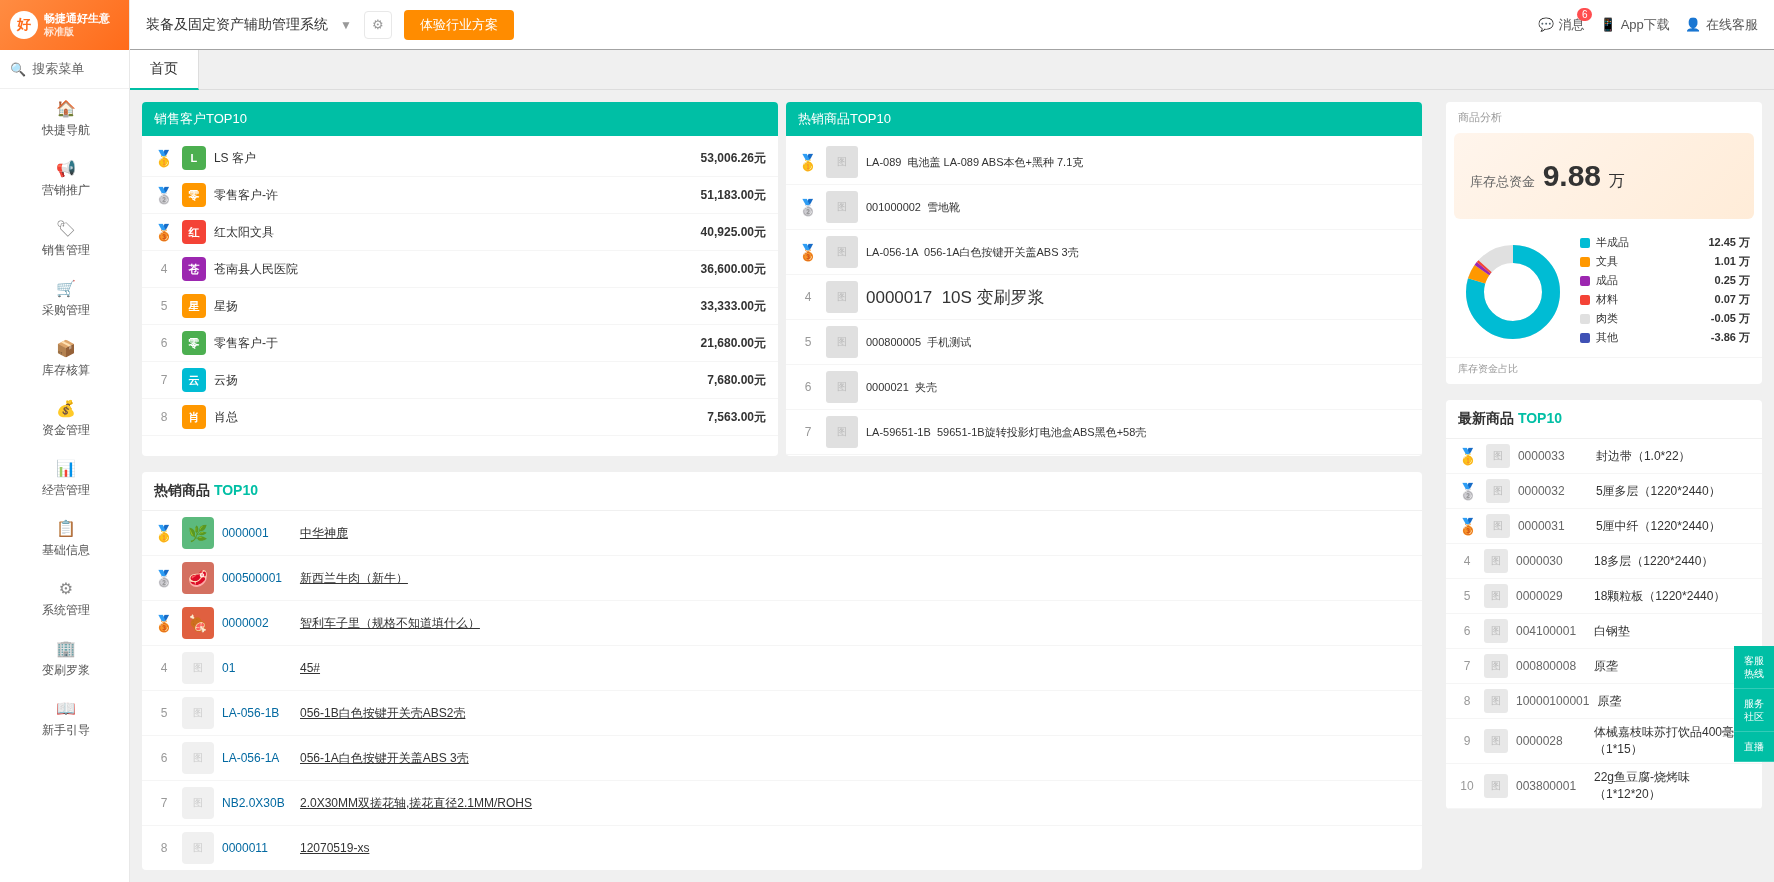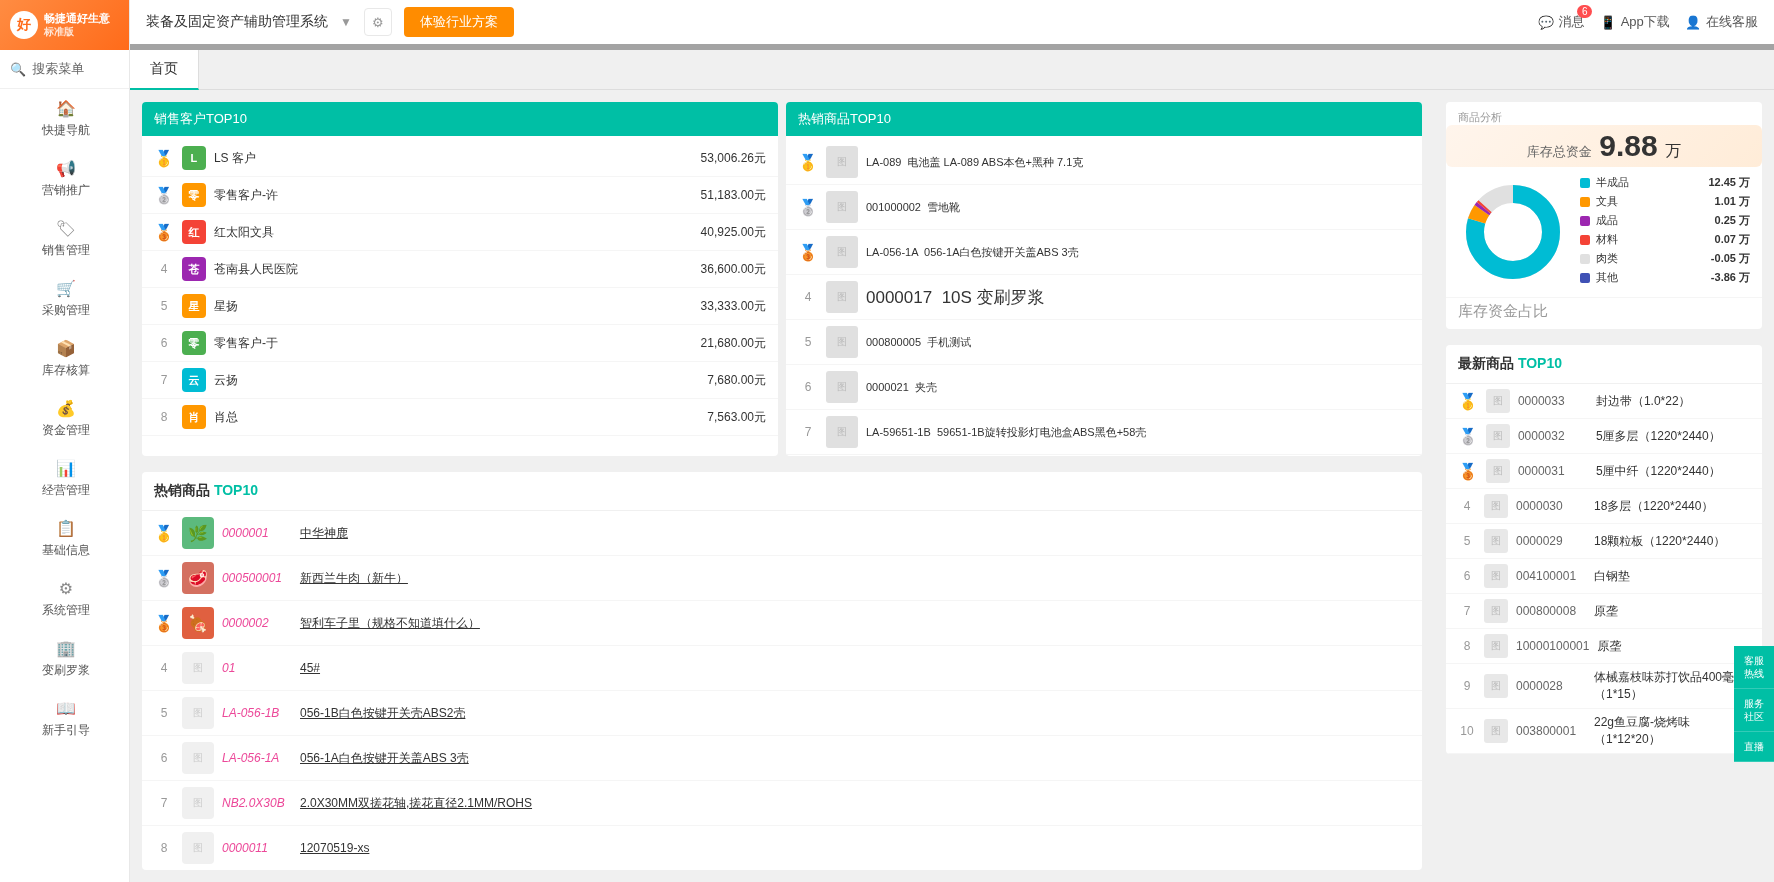--- a/index.html
+++ b/index.html
@@ -69,21 +69,21 @@
       flex: 1;
       display: flex;
       flex-direction: column;
       overflow: hidden;
     }
 
     
     .header {
       height: 50px;
       background: #fff;
-      border-bottom: 6px solid #a3a3a3;
+      border-bottom: 1px solid #a3a3a3;
       display: flex;
       align-items: center;
       padding: 0 16px;
       gap: 12px;
     }
     .header-title {
       color: #333;
       font-size: 14px;
     }
     .header-arrow {
@@ -195,21 +195,21 @@
       border-radius: 4px;
       display: flex;
       align-items: center;
       justify-content: center;
       font-size: 11px;
       font-weight: bold;
       color: #fff;
       flex-shrink: 0;
     }
     .rank-name { flex: 1; color: #333; }
-    .rank-value { color: #333; font-weight: 400; }
+    .rank-value { color: #333; font-weight: 700; }
 
     
     .product-item {
       display: flex;
       align-items: center;
       padding: 6px 12px;
       gap: 8px;
       font-size: 12px;
       border-bottom: 1px solid #f5f5f5;
     }
@@ -220,21 +220,21 @@
       border-radius: 4px;
       overflow: hidden;
       flex-shrink: 0;
       display: flex;
       align-items: center;
       justify-content: center;
       color: #ccc;
       font-size: 10px;
     }
     .product-thumb.has-img { background: #e8e8e8; }
-    .product-code { color: #ec4899; min-width: 70px; font-style: italic; }
+    .product-code { color: #0369a1; min-width: 70px; }
     .product-name { flex: 1; color: #333; text-decoration: underline; }
     .legend-list { flex: 1; }
     .legend-item {
       display: flex;
       align-items: center;
       gap: 6px;
       margin-bottom: 4px;
       font-size: 11px;
     }
     .legend-dot {
@@ -570,21 +570,21 @@
       </div>
     </div>
 
     <div style="width:340px;flex-shrink:0;overflow-y:auto;padding:8px;display:flex;flex-direction:column;gap:8px;background:#f0f0f0;">
 
       <div class="panel">
         <div style="padding:8px 12px 0;display:flex;align-items:center;justify-content:space-between;">
           <span style="font-size:11px;color:#999;">商品分析</span>
           <span style="font-size:11px;color:#999;"></span>
         </div>
-        <div style="padding:4px 16px;background:linear-gradient(135deg,#fff5ec,#ffecd8);border-radius:6px;text-align:center;">
+        <div style="margin:8px;padding:26px 16px;background:linear-gradient(135deg,#fff5ec,#ffecd8);border-radius:6px;">
           <span style="font-size:13px;color:#666;">库存总资金</span>
           <span style="font-size:30px;font-weight:bold;color:#333;margin:0 4px;">9.88</span>
           <span style="font-size:16px;color:#333;">万</span>
         </div>
 
         <div style="display:flex;padding:8px 12px;gap:12px;align-items:center;">
           <div style="width:110px;height:110px;position:relative;flex-shrink:0;">
             <svg width="110" height="110" viewBox="0 0 110 110">
 
               <circle cx="55" cy="55" r="38" fill="none" stroke="#e0e0e0" stroke-width="18"></circle>
@@ -624,21 +624,21 @@
               <span class="legend-name">肉类</span>
               <span class="legend-value">-0.05 万</span>
             </div>
             <div class="legend-item">
               <div class="legend-dot" style="background:#3f51b5;"></div>
               <span class="legend-name">其他</span>
               <span class="legend-value">-3.86 万</span>
             </div>
           </div>
         </div>
-        <div style="font-size:15px;color:#999;padding:4px 12px 8px;border-top:1px solid #f5f5f5;">库存资金占比</div>
+        <div style="font-size:10px;color:#999;padding:4px 12px 8px;border-top:1px solid #f5f5f5;">库存资金占比</div>
       </div>
 
       <div class="panel">
         <div style="padding:10px 12px;font-size:14px;font-weight:bold;color:#333;border-bottom:1px solid #f0f0f0;">
           <span>最新商品</span>
           <span style="color:#00bfa5;">TOP10</span>
         </div>
         <div>
           <div class="new-product-item">
             <span style="color:#ff8c00;font-size:16px;">🥇</span>

